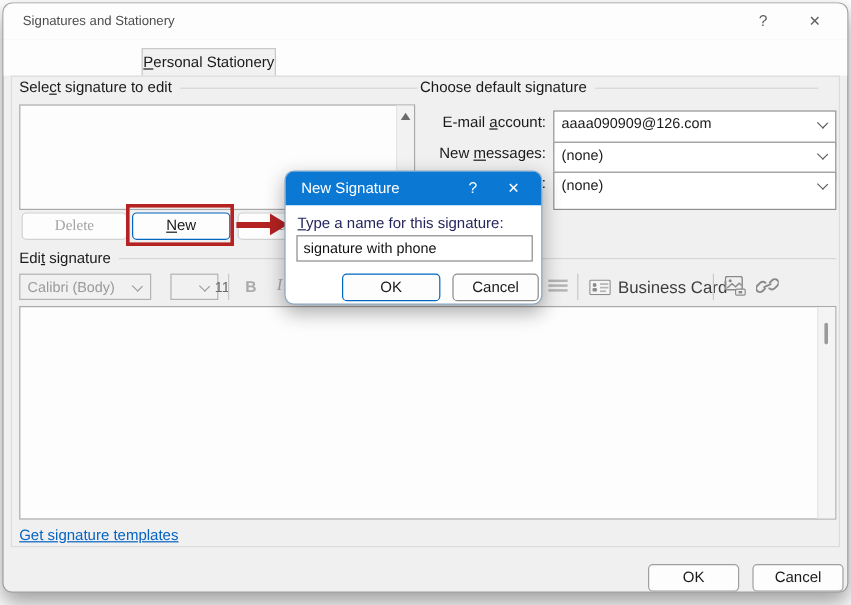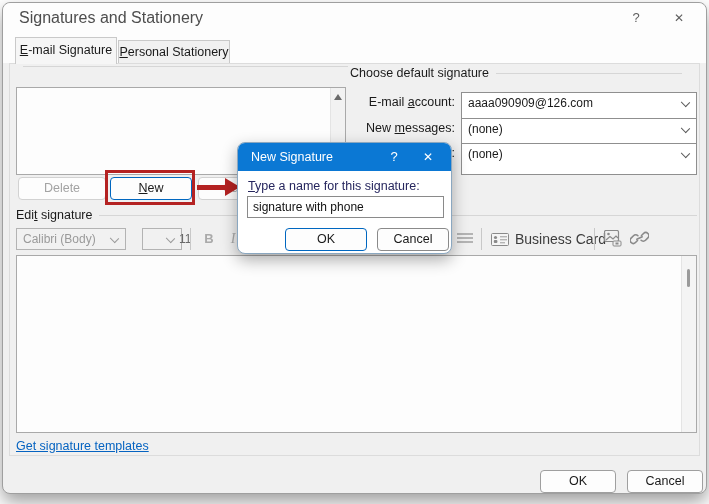--- a/index.html
+++ b/index.html
@@ -7,21 +7,21 @@
               font-family:"Liberation Sans", sans-serif; }
   .u { text-decoration:underline; }
 
   
   .win { position:absolute; left:2px; top:2px; width:705px; height:492px;
          background:#f0f0f0; border:1px solid #9f9f9f; border-radius:8px;
          box-shadow:0 8px 18px rgba(0,0,0,.38); }
   .titlebar { position:absolute; left:0; top:0; right:0; height:30px;
               background:#fdfdfd; border-radius:8px 8px 0 0; }
   .titlebar .title { position:absolute; left:16px; top:0; line-height:30px;
-                     font-size:16px; color:#4d4d4d; }
+                     font-size:11px; color:#4d4d4d; }
   .tb-btn { position:absolute; top:0; width:30px; height:30px; text-align:center;
             line-height:30px; color:#5f5f5f; font-size:13px; cursor:default; }
   .tb-help { right:55px; }
   .tb-close { right:12px; font-size:12px; }
 
   
   .tabstrip { position:absolute; left:0; top:30px; right:0; height:30px; background:#fdfdfd; }
   .tab { position:absolute; font-size:12.5px; color:#1a1a1a; text-align:center;
          border:1px solid #c9c9c9; }
   .tab.active { left:12px; top:4px; width:102px; height:27px; line-height:25px;
@@ -44,21 +44,21 @@
               border-left:4px solid transparent; border-right:4px solid transparent;
               border-bottom:6px solid #6a6a6a; }
   .arrow-dn { position:absolute; left:3px; bottom:6px; width:0; height:0;
               border-left:4px solid transparent; border-right:4px solid transparent;
               border-top:6px solid #6a6a6a; }
 
   .btn { position:absolute; height:23px; background:#fdfdfd; border:1px solid #d2d2d2;
          border-radius:4px; font-size:12.5px; color:#1a1a1a; text-align:center;
          line-height:21px; cursor:default; }
   .btn.disabled { color:#a3a3a3; }
-  .btn-delete { left:8px;   top:113px; width:88px; }
+  .btn-delete { left:8px;   top:113px; width:88px;font-family:Liberation Serif, serif; }
   .btn-new    { left:100px; top:113px; width:82px; border:1px solid #0067c0; }
   .btn-save   { left:188px; top:113px; width:80px; }
 
   
   .fld-label { position:absolute; right:244px; font-size:12.5px; color:#1a1a1a;
                text-align:right; white-space:nowrap; }
   .combo { position:absolute; left:451px; width:236px; height:32px; background:#ffffff;
            border:1px solid #8f8f8f; font-size:12px; color:#1a1a1a;
            line-height:20px; padding-left:6px; cursor:default; }
   .chev { position:absolute; right:7px; top:6px; width:7px; height:7px;
@@ -129,27 +129,27 @@
 
 <div class="win">
 
   <div class="titlebar">
     <span class="title">Signatures and Stationery</span>
     <span class="tb-btn tb-help">?</span>
     <span class="tb-btn tb-close">✕</span>
   </div>
 
   <div class="tabstrip">
-    <div class="tab active"><span></span><span class="u">E</span><span>-mail Signature</span></div>
     <div class="tab inactive"><span></span><span class="u">P</span><span>ersonal Stationery</span></div>
   </div>
 
   <div class="panel">
 
     <div class="grp" style="left:6px; top:2px; width:332px;">
+      <span><span>Sele</span><span class="u">c</span><span>t signature to edit</span></span>
       <span class="line"></span>
     </div>
 
     <div class="listbox">
       <div class="lb-scroll">
         <span class="arrow-up"></span>
         <span class="arrow-dn"></span>
       </div>
     </div>
 

